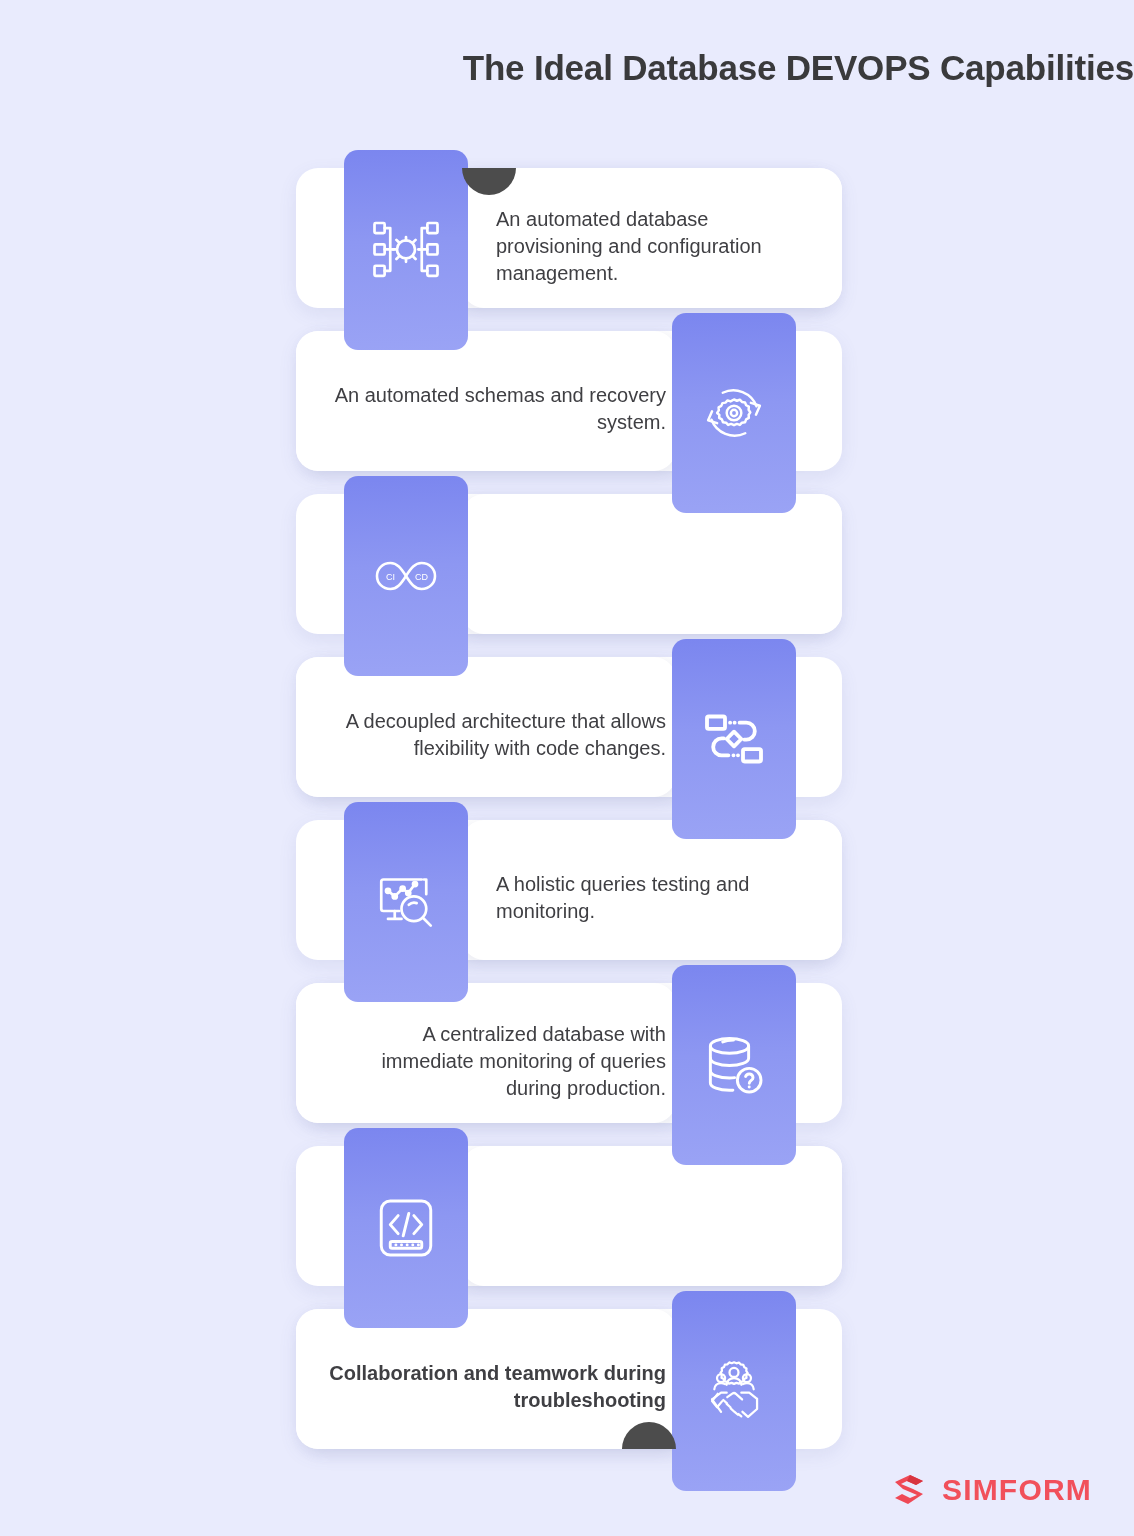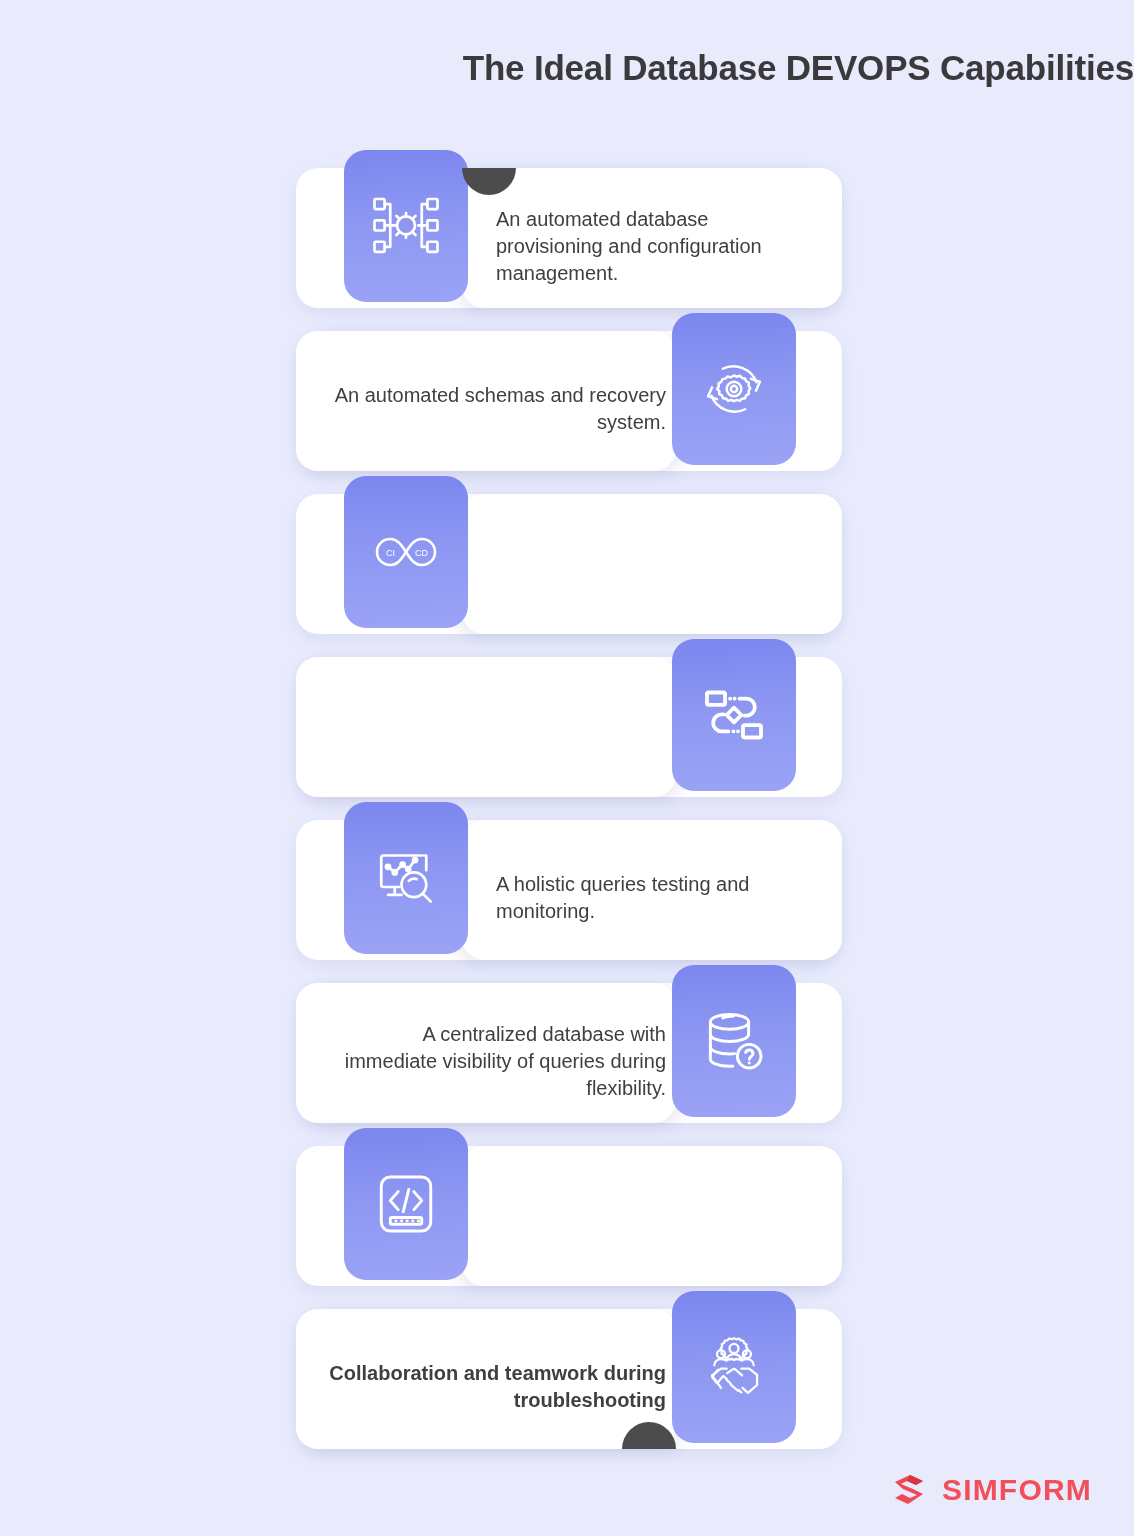--- a/index.html
+++ b/index.html
@@ -57,22 +57,22 @@
     background: #ffffff;
     border-radius: 22px;
     box-shadow: 0 6px 18px rgba(90, 95, 160, 0.10);
   }
 
   
   .icon-panel {
     position: absolute;
     top: 0;
     width: 124px;
-    height: 152px;
-    border-radius: 22px;
+    height: 200px;
+    border-radius: 14px;
     background: linear-gradient(178deg, #7b86ef 0%, #8d97f2 45%, #9aa3f5 100%);
     display: flex;
     align-items: center;
     justify-content: center;
     z-index: 3;
   }
 
   
   .card-text {
     position: absolute;
@@ -222,20 +222,21 @@
           <text x="24.5" y="31.5" fill="#ffffff" stroke="none" font-size="9" font-family="Liberation Sans, sans-serif" text-anchor="middle">CI</text>
           <text x="55.5" y="31.5" fill="#ffffff" stroke="none" font-size="9" font-family="Liberation Sans, sans-serif" text-anchor="middle">CD</text>
         </svg>
       </div>
       <div class="sheet"></div>
     </div>
 
     <div class="row icon-right">
       <div class="card"></div>
       <div class="sheet"></div>
+      <div class="card-text">A decoupled architecture that allows flexibility with code changes.</div>
       <div class="icon-panel">
         <svg class="icon-svg" viewBox="0 0 64 64" fill="none" stroke="#ffffff" stroke-width="3.4" stroke-linecap="round" stroke-linejoin="round">
           <rect x="8" y="12" width="16" height="11" rx="1.5"></rect>
           <rect x="40" y="41" width="16" height="11" rx="1.5"></rect>
           <path d="M37 17.5h6a7.5 7.5 0 0 1 0 15h-2"></path>
           <path d="M27 46.5h-6a7.5 7.5 0 0 1 0-15h2"></path>
           <path d="M32 25.5l6.5 6.5L32 38.5 25.5 32z"></path>
           <path d="M28.5 17.5h.1M32.5 17.5h.1"></path>
           <path d="M31.5 46.5h.1M35.5 46.5h.1"></path>
         </svg>
@@ -260,21 +261,21 @@
           <path d="M34.5 34.5a7 7 0 0 1 7-1.5"></path>
         </svg>
       </div>
       <div class="sheet"></div>
       <div class="card-text">A holistic queries testing and monitoring.</div>
     </div>
 
     <div class="row icon-right">
       <div class="card"></div>
       <div class="sheet"></div>
-      <div class="card-text">A centralized database with immediate visibility of queries during flexibility.</div>
+      <div class="card-text">A centralized database with immediate monitoring of queries during production.</div>
       <div class="icon-panel">
         <svg class="icon-svg" viewBox="0 0 64 64" fill="none" stroke="#ffffff" stroke-width="2.6" stroke-linecap="round" stroke-linejoin="round">
           <ellipse cx="28" cy="15" rx="17" ry="6.5"></ellipse>
           <path d="M11 15v11c0 3.6 7.6 6.5 17 6.5s17-2.9 17-6.5V15"></path>
           <path d="M11 26v11c0 3.6 7.6 6.5 17 6.5 1.6 0 3.1-.1 4.5-.3"></path>
           <path d="M11 37v11c0 3.6 7.6 6.5 17 6.5 1 0 2-.03 3-.1"></path>
           <path d="M22 11.5c2-.9 6-1.6 9.5-1.6"></path>
           <circle cx="45.5" cy="45.5" r="10.5"></circle>
           <path d="M42.3 42.2a3.4 3.4 0 0 1 6.6 1.1c0 2.3-3.3 2.6-3.3 5"></path>
           <path d="M45.5 51.5h.05"></path>

